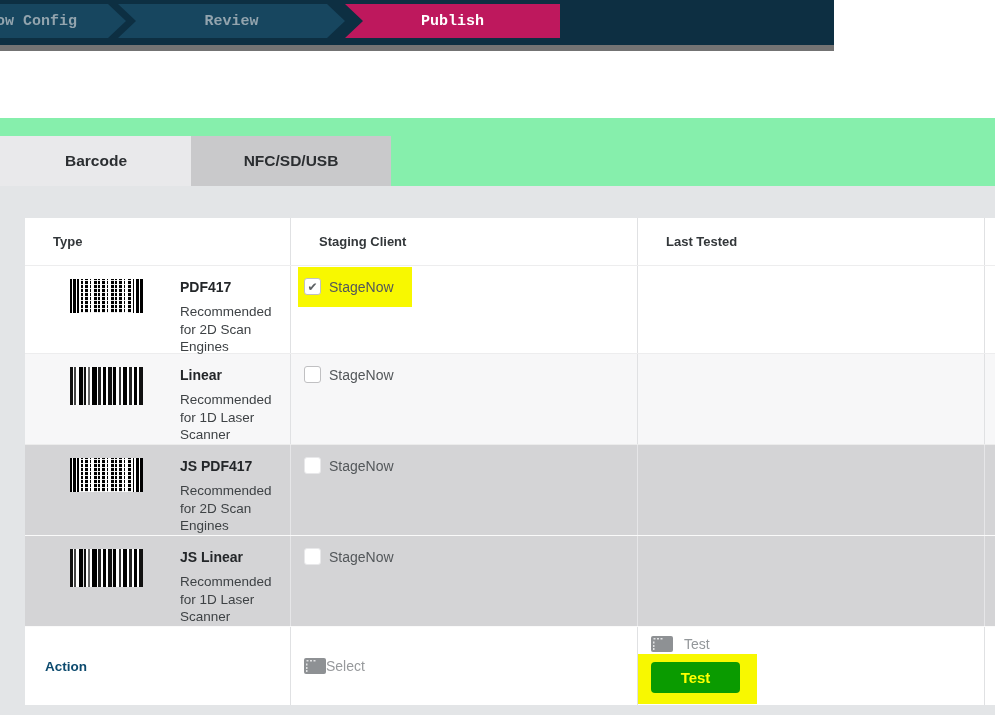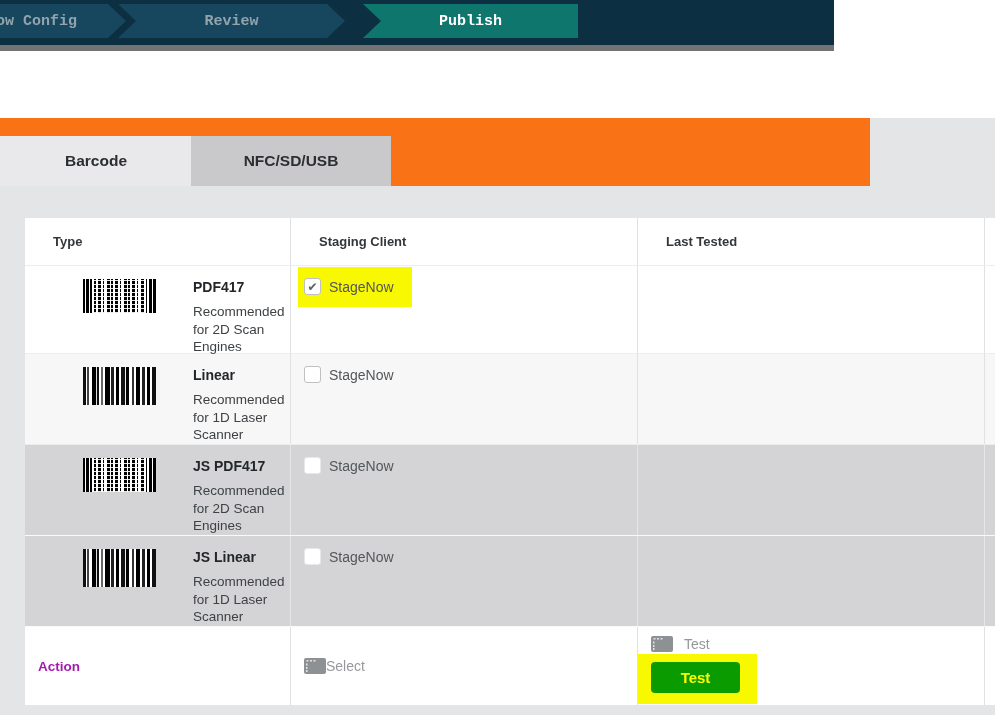--- a/index.html
+++ b/index.html
@@ -21,26 +21,26 @@
   }
   .step-0{
     left:-18px;width:130px;padding-left:14px;justify-content:flex-start;
     clip-path:polygon(0 0,calc(100% - 18px) 0,100% 50%,calc(100% - 18px) 100%,0 100%);
   }
   .step-1{
     left:118px;width:227px;
     clip-path:polygon(0 0,calc(100% - 18px) 0,100% 50%,calc(100% - 18px) 100%,0 100%,18px 50%);
   }
   .step-2{
-    left:363px;width:215px;background:#0f766e;color:#ffffff;
+    left:345px;width:215px;background:#be185d;color:#ffffff;
     clip-path:polygon(0 0,100% 0,100% 100%,0 100%,18px 50%);
   }
   
   .panel{position:absolute;left:0;top:118px;width:995px;height:597px;background:#e3e5e7;}
-  .tabzone{position:absolute;left:0;top:0;width:870px;height:68px;background:#f97316;}
+  .tabzone{position:absolute;left:0;top:0;width:995px;height:68px;background:#86efac;}
   .tab{
     position:absolute;top:18px;height:50px;
     display:flex;align-items:center;justify-content:center;
     font-size:15.5px;font-weight:bold;color:#2b2e31;cursor:pointer;
   }
   .tab-barcode{left:0;width:192px;background:#e9e9eb;}
   .tab-nfc{left:184px;width:200px;background:#c9c9cb;margin-left:7px;}
   
   .tbl-wrap{position:absolute;left:25px;top:100px;width:970px;overflow:hidden;}
   .tbl{width:990px;background:#ffffff;}
@@ -53,21 +53,21 @@
   .thead{height:47px;border-bottom:1px solid #ededee;background:#ffffff;}
   .thead .cell{display:flex;align-items:center;padding-left:28px;
     font-size:13px;font-weight:bold;color:#33373a;}
   .row-white{background:#ffffff;border-bottom:1px solid #ededee;}
   .row-light{background:#f7f7f8;border-bottom:1px solid #ececec;}
   .row-gray{background:#d4d4d6;border-bottom:1px solid #fafafa;}
   .row-gray .cell{border-right-color:#e6e6e8;}
   .r1{height:87px;} .r2,.r3,.r4{height:90px;}
   .actionrow{height:78px;background:#ffffff;}
   
-  .typebox{display:flex;padding:13px 10px 13px 58px;}
+  .typebox{display:flex;padding:13px 10px 13px 45px;}
   .typetext{margin-left:37px;width:112px;}
   .bc-title{font-size:14px;font-weight:bold;color:#232629;line-height:16px;}
   .bc-desc{margin-top:8px;font-size:13.5px;color:#3e4245;line-height:17.5px;}
   
   .bc-pdf417{
     width:73px;height:34px;flex:none;background-color:#fff;
     background-image:
       linear-gradient(90deg,#000 0 2px,#fff 2px 3px,#000 3px 6px,#fff 6px 7px,#000 7px 9px,#fff 9px 11px),
       linear-gradient(90deg,#fff 0 1px,#000 1px 2px,#fff 2px 4px,#000 4px 7px,#fff 7px 8px,#000 8px 11px),
       repeating-linear-gradient(0deg,rgba(255,255,255,.9) 0 1px,transparent 1px 4px),
@@ -90,22 +90,22 @@
   .clientbox{position:relative;display:flex;align-items:center;padding:12px 0 0 13px;}
   .checkbox{
     width:17px;height:17px;box-sizing:border-box;flex:none;
     background:#fff;border:1px solid #c0c0c2;border-radius:3px;
     display:flex;align-items:center;justify-content:center;
     font-size:12px;color:#5d6164;cursor:pointer;
   }
   .row-gray .checkbox{border-color:#e8e8ea;}
   .client-label{margin-left:8px;font-size:14px;color:#53575a;}
   
-  .action-label-box{display:flex;align-items:center;padding-left:13px;
-    font-size:13.5px;font-weight:bold;color:#a21caf;}
+  .action-label-box{display:flex;align-items:center;padding-left:20px;
+    font-size:13.5px;font-weight:bold;color:#0c4a6e;}
   .select-control{display:flex;align-items:center;padding-left:13px;height:100%;
     font-size:14px;color:#97999c;cursor:pointer;}
   .test-status{position:absolute;left:13px;top:9px;display:flex;align-items:center;gap:11px;
     font-size:14px;color:#93979a;}
   .test-hl{position:absolute;left:0;top:27px;width:119px;height:50px;background:#f8f800;}
   .test-btn{
     position:absolute;left:13px;top:35px;width:89px;height:31px;
     background:#0a9b00;border:none;border-radius:4px;
     font-family:inherit;font-size:15px;font-weight:bold;color:#ffff00;
     display:flex;align-items:center;justify-content:center;cursor:pointer;

